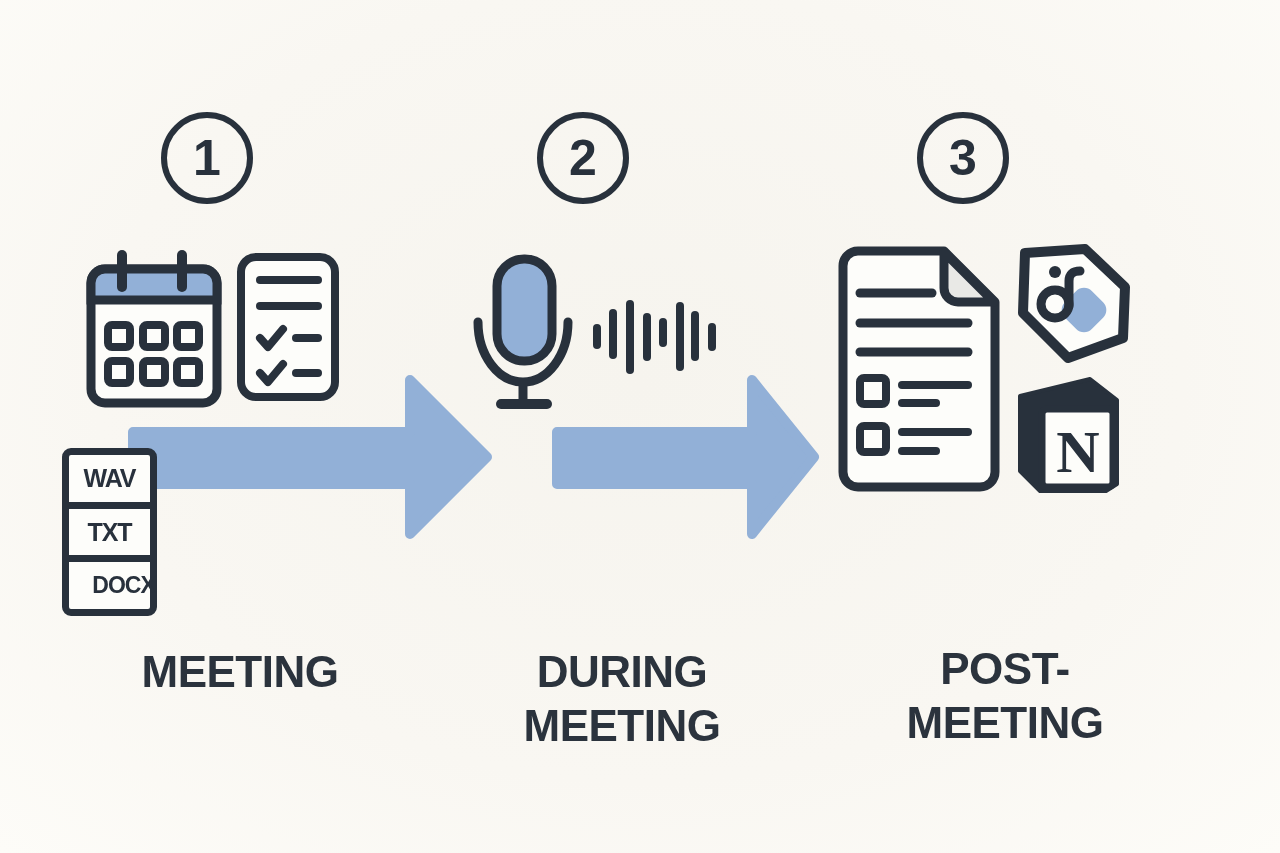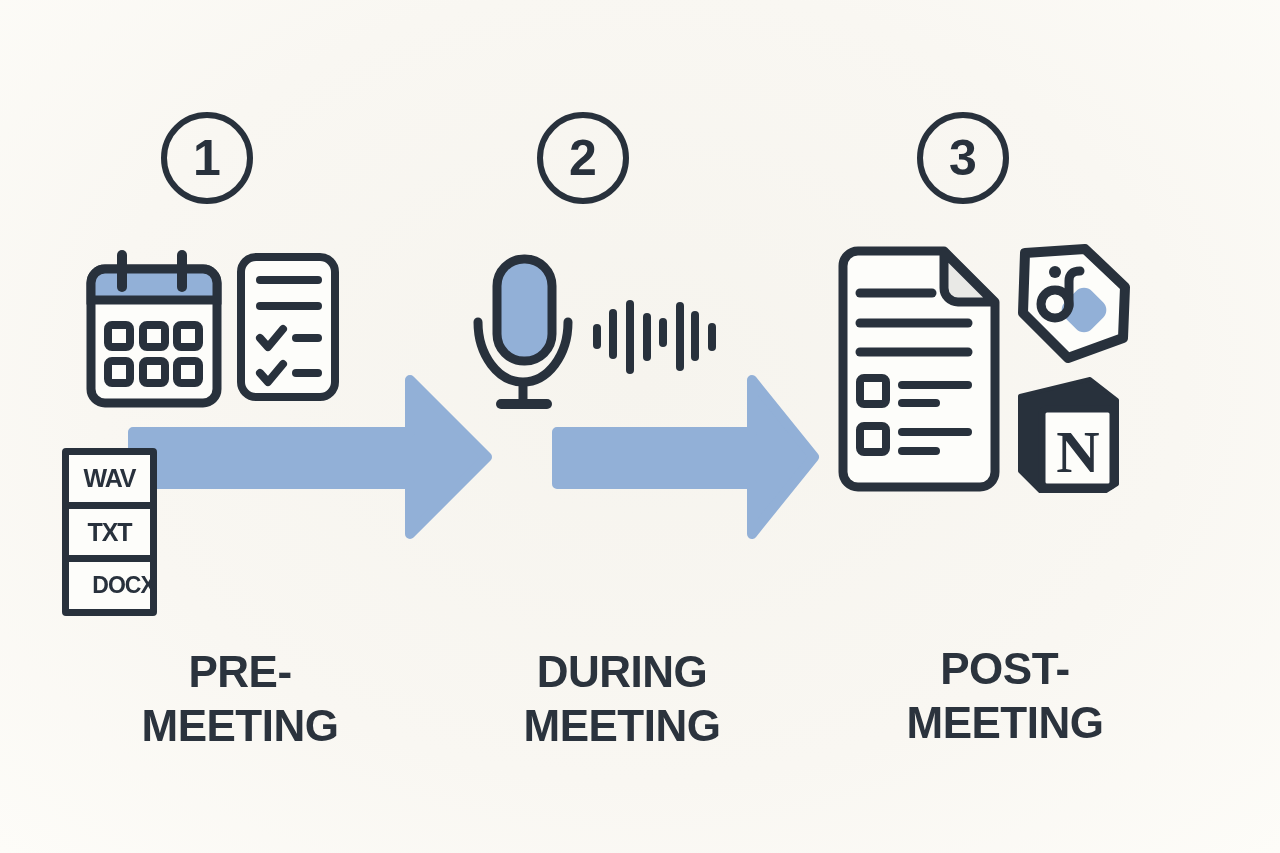--- a/index.html
+++ b/index.html
@@ -11,21 +11,21 @@
   .abs{position:absolute;}
   .badge{
     width:92px;height:92px;border:6px solid #28313c;border-radius:50%;
     display:flex;align-items:center;justify-content:center;
     font-size:50px;font-weight:bold;color:#28313c;box-sizing:border-box;
     background:transparent;z-index:3;
   }
   .arrow{z-index:1;}
   .icon{z-index:2;}
   .filestack{
-    width:95px;height:168px;border:7px solid #28313c;border-radius:4px;
+    width:95px;height:168px;border:7px solid #28313c;border-radius:9px;
     background:#fdfdfa;box-sizing:border-box;display:flex;flex-direction:column;
     z-index:4;
   }
   .filecell{
     flex:1;display:flex;align-items:center;justify-content:center;
     font-weight:bold;font-size:25px;color:#28313c;letter-spacing:-1px;
     border-bottom:7px solid #28313c;
   }
   .filecell:last-child{border-bottom:none;font-size:23px;padding-left:28px;}
   .steplabel{
@@ -128,21 +128,20 @@
     <circle cx="41" cy="28" r="6" fill="#28313c"></circle>
   </svg>
 
   <svg class="abs icon" style="left:1016px;top:376px;" width="112" height="118" viewBox="0 0 112 118">
     <path d="M4,20 L74,3 L101,24 L101,108 L90,115 L24,115 L4,95 Z" fill="#28313c" stroke="#28313c" stroke-width="4" stroke-linejoin="round"></path>
     <rect x="26" y="33" width="71" height="78" rx="5" fill="#fdfdfa" stroke="#28313c" stroke-width="7"></rect>
     <text x="62" y="96" text-anchor="middle" font-family="Liberation Serif, serif" font-weight="bold" font-size="60" fill="#28313c">N</text>
   </svg>
 
   <div class="abs steplabel" style="left:80px;top:645px;">
-    <div>PRE-</div>
     <div>MEETING</div>
   </div>
   <div class="abs steplabel" style="left:462px;top:645px;">
     <div>DURING</div>
     <div>MEETING</div>
   </div>
   <div class="abs steplabel" style="left:845px;top:642px;">
     <div>POST-</div>
     <div>MEETING</div>
   </div>

